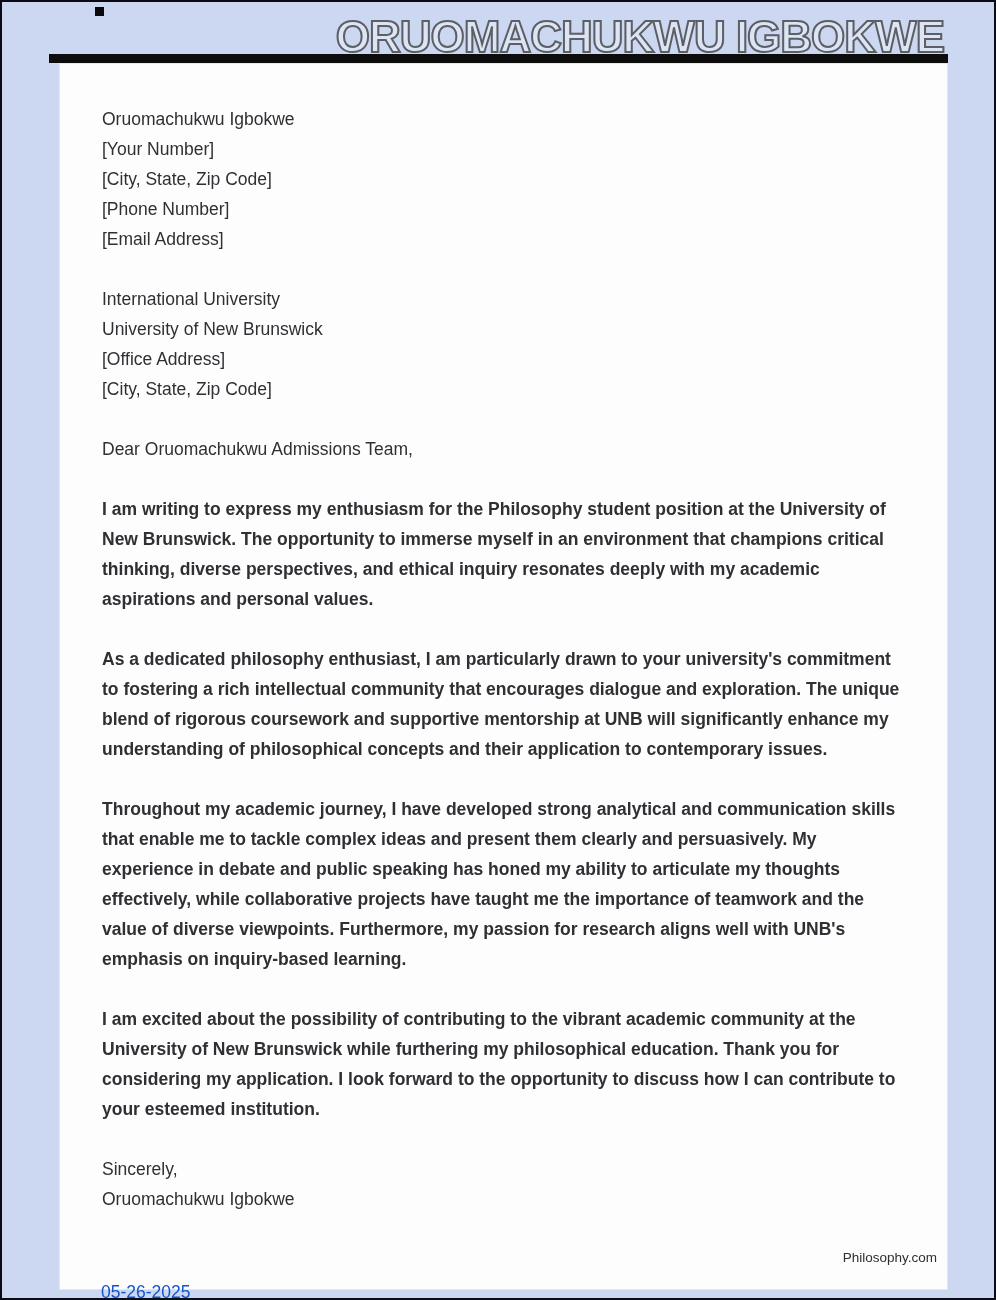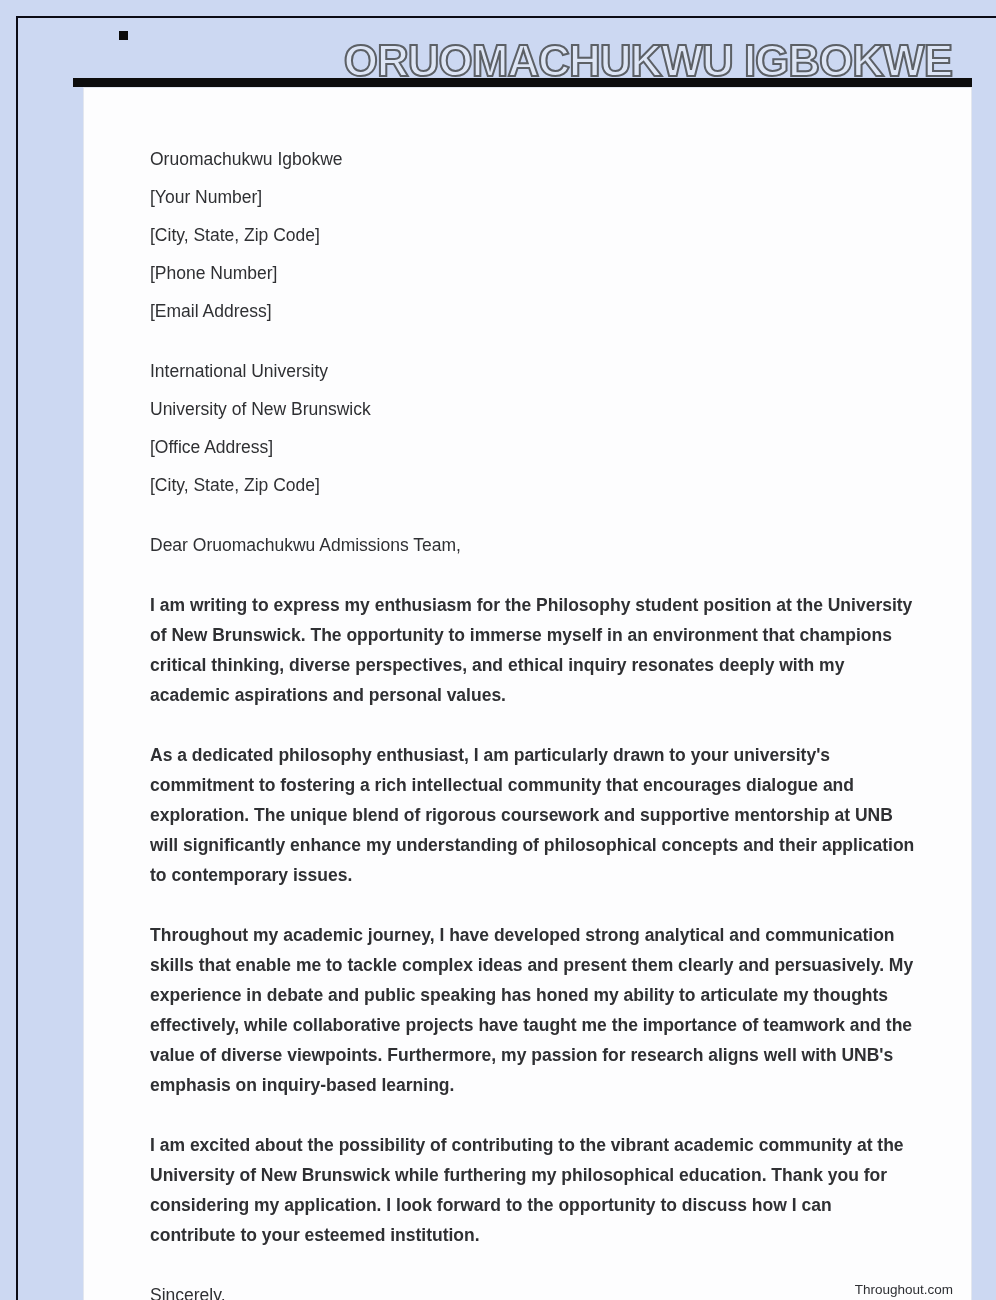--- a/index.html
+++ b/index.html
@@ -1,15 +1,15 @@
 <!DOCTYPE html>
 <html><head>
 <meta charset="utf-8">
 <style>
-  * { margin: 8px; padding: 0; box-sizing: border-box; }
+  * { margin: 0; padding: 0; box-sizing: border-box; }
   html, body { width: 996px; height: 1300px; }
   body {
     font-family: "Liberation Sans", "DejaVu Sans", sans-serif;
     background: #ccd8f2;
     position: relative;
     overflow: hidden;
     border: 2px solid #0b0b16;
   }
 
   .artifact {
@@ -122,16 +122,16 @@
         <div class="paragraph">I am excited about the possibility of contributing to the vibrant academic community at the University of New Brunswick while furthering my philosophical education. Thank you for considering my application. I look forward to the opportunity to discuss how I can contribute to your esteemed institution.</div>
       </div>
 
     <div class="block">
       <div class="line">Sincerely,</div>
       <div class="line">Oruomachukwu Igbokwe</div>
     </div>
 
   </div>
 
-  <div class="brand">Throughout.com</div>
+  <div class="brand">Philosophy.com</div>
 </div>
 
 <a class="date-link">05-26-2025</a>
 
 </body></html>

